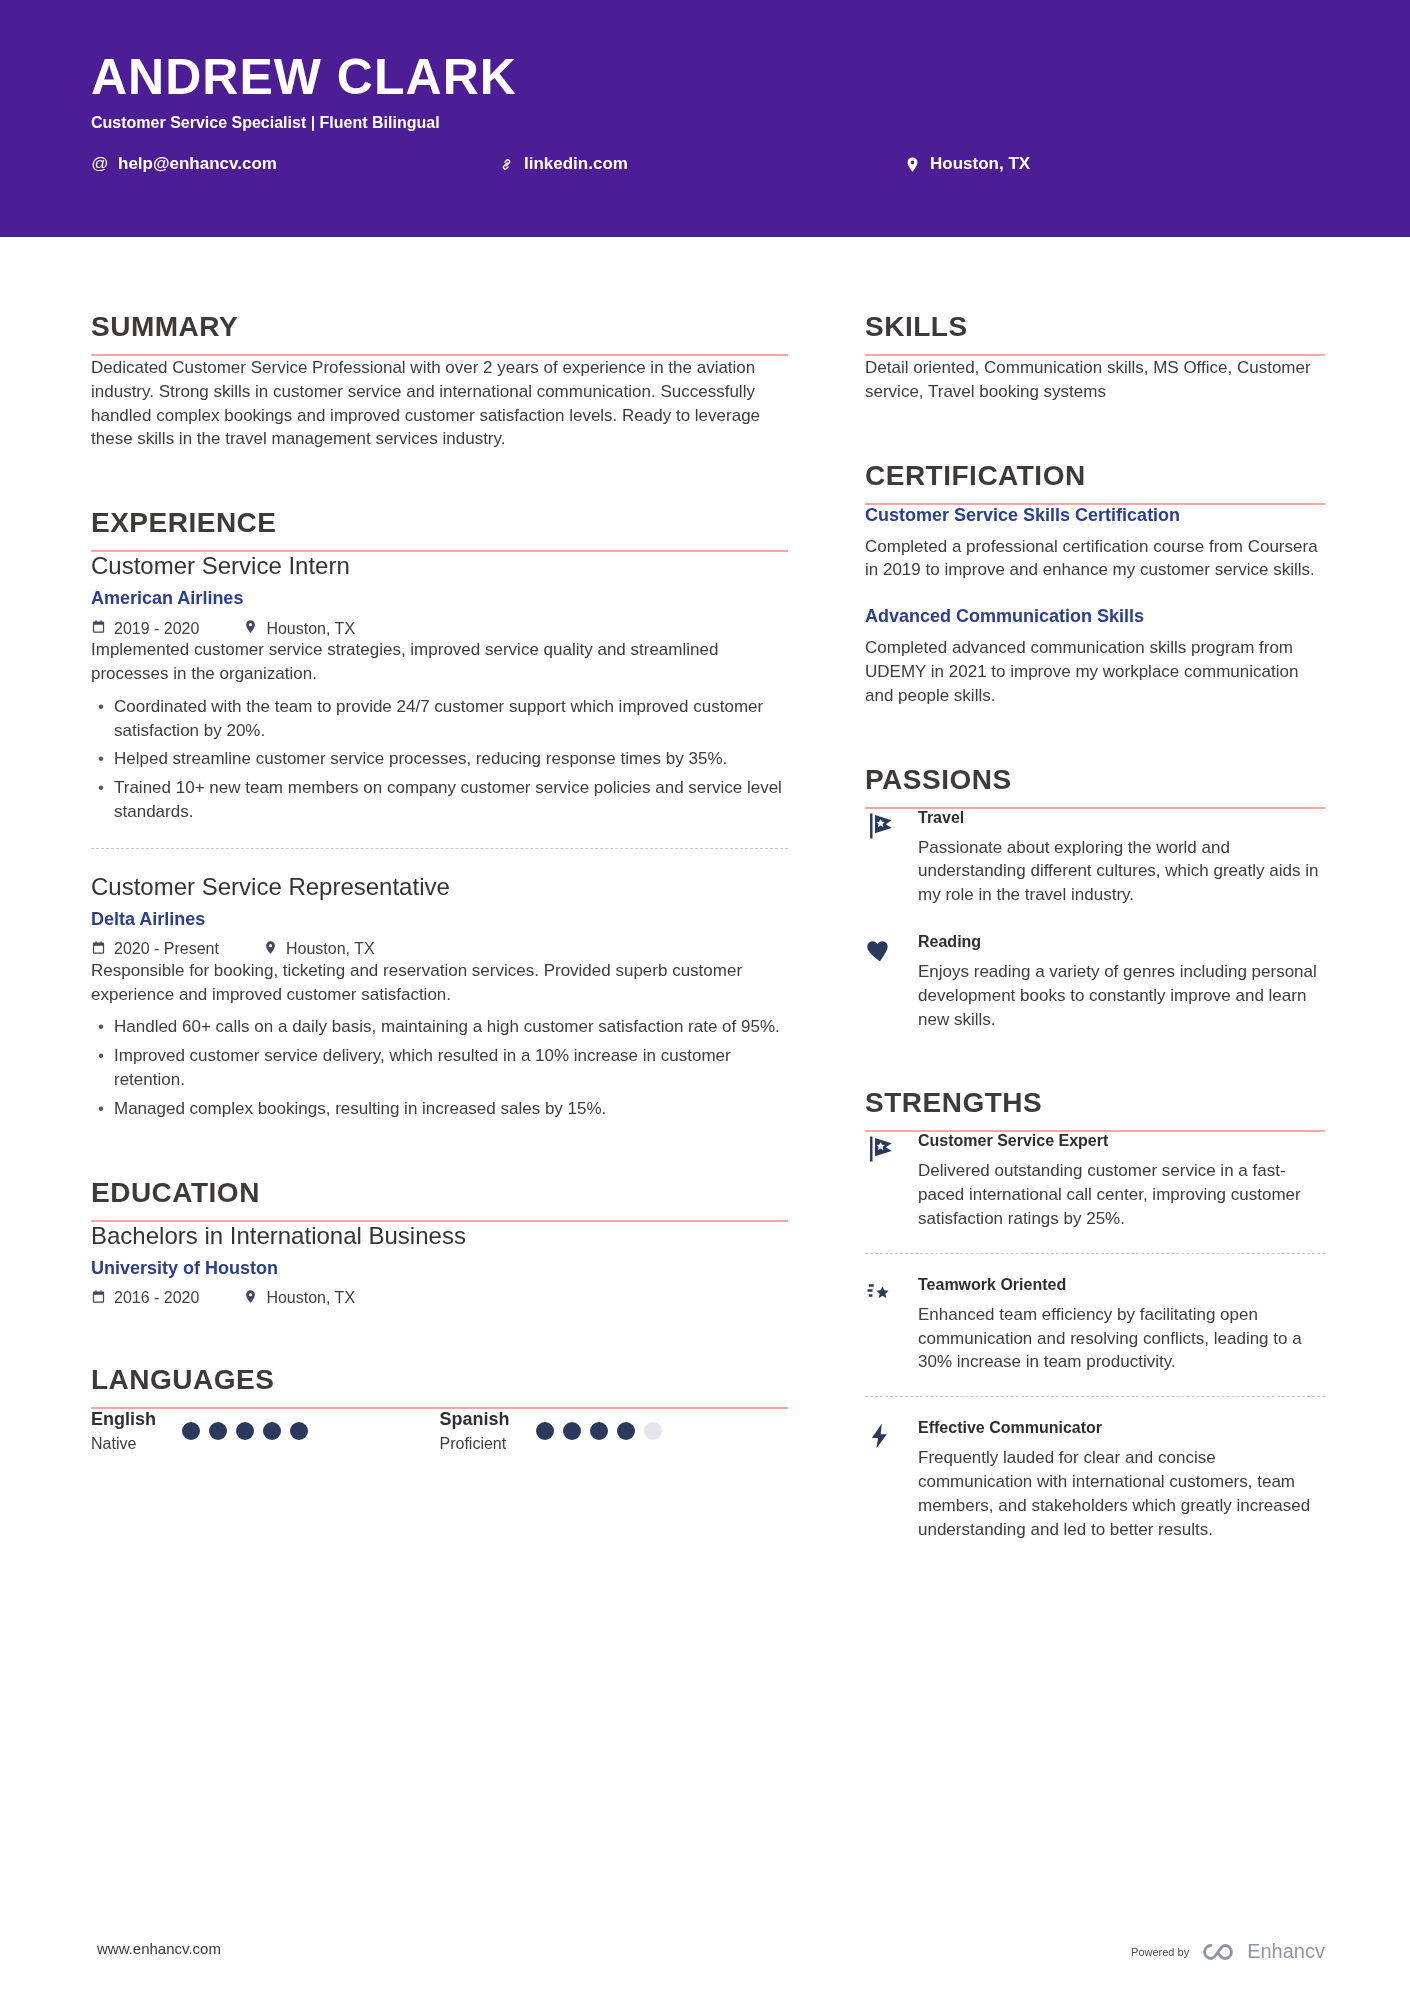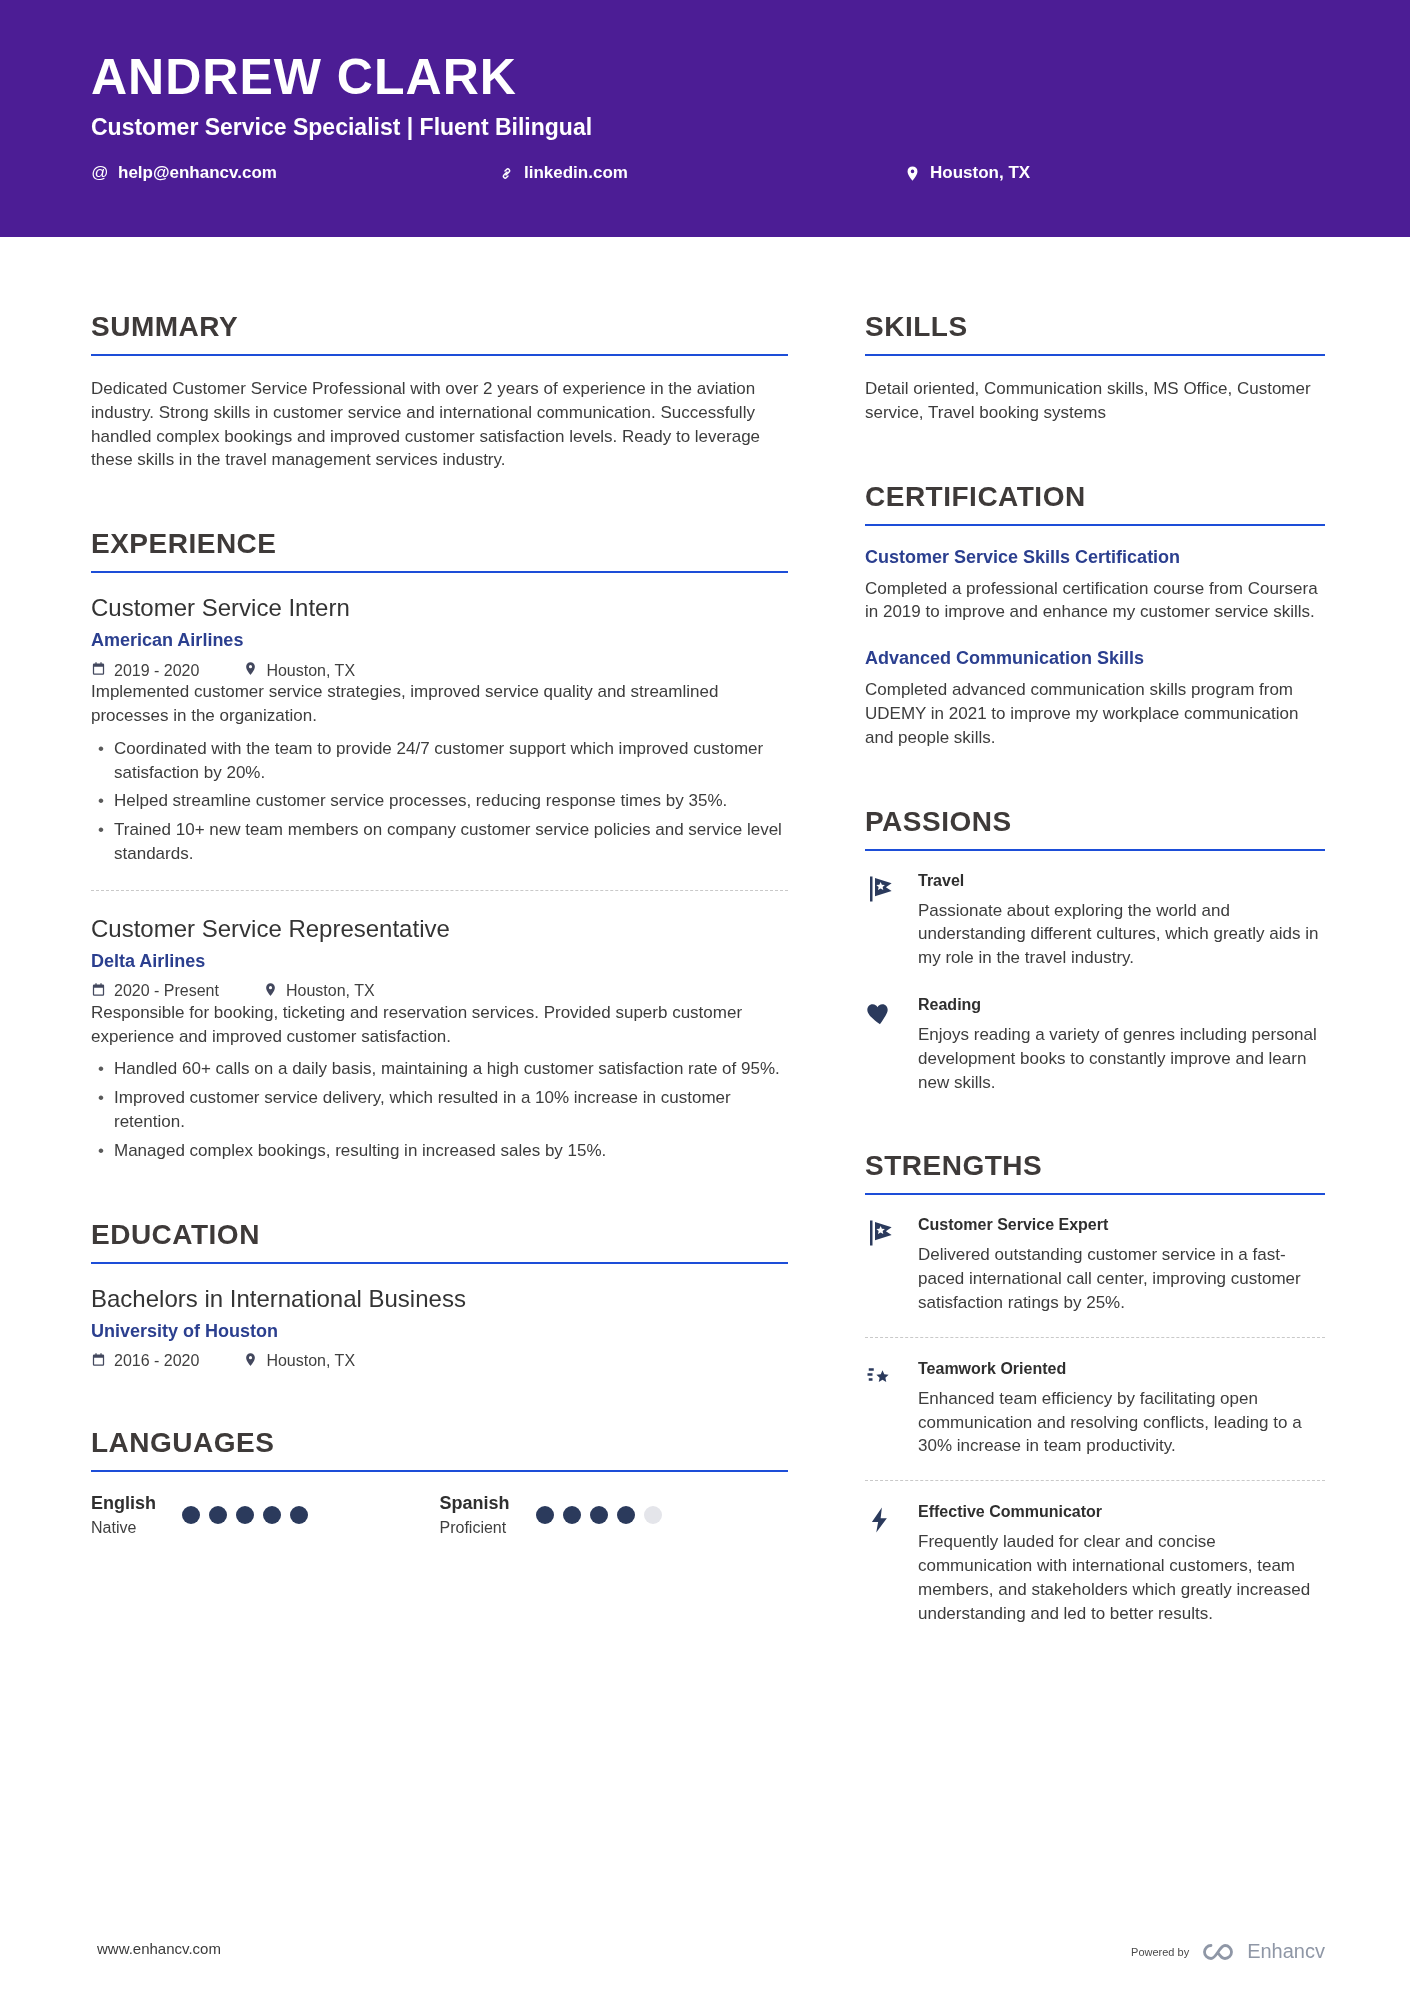--- a/index.html
+++ b/index.html
@@ -7,35 +7,35 @@
   body {
     width: 1410px; height: 1995px; position: relative; overflow: hidden;
     font-family: "Liberation Sans", sans-serif; color: #3d3d3d;
   }
   
   .header {
     background: #4c1d95; color: #ffffff; height: 237px;
     padding: 52px 91px 0 91px;
   }
   .header h1 { font-size: 50px; font-weight: bold; letter-spacing: 1px; line-height: 1; }
-  .header .subtitle { font-size: 23px; font-weight: bold; margin-top: 12px; }
+  .header .subtitle { font-size: 16px; font-weight: bold; margin-top: 12px; }
   .contact { display: flex; margin-top: 22px; font-size: 17px; font-weight: bold; align-items: center; }
   .contact-item { display: flex; align-items: center; gap: 9px; width: 406px; }
   .contact-item:last-child { width: auto; }
   .cicon { display: inline-flex; align-items: center; justify-content: center; width: 18px; height: 18px; }
   .cicon svg { width: 17px; height: 17px; fill: #ffffff; }
   .cicon.at { font-size: 17px; font-weight: normal; }
   
   .main { display: flex; padding: 74px 85px 0 91px; gap: 77px; }
   .col-left { flex: 0 0 697px; }
   .col-right { flex: 1; }
   section { margin-bottom: 56px; }
   .section-title {
     font-size: 28px; font-weight: bold; color: #3e3a39; letter-spacing: 0.5px;
-    border-bottom: 2px solid #1d4ed8; padding-bottom: 11px; margin-bottom: 21px;
+    border-bottom: 2px solid #fca5a5; padding-bottom: 11px; 
   }
   .body-text { font-size: 17px; line-height: 1.4; color: #3d3d3d; }
   
   .job-title { font-size: 24px; color: #343434; font-weight: normal; }
   .company { font-size: 18px; font-weight: bold; color: #2b3f8f; margin-top: 8px; }
   .meta { display: flex; align-items: center; gap: 44px; margin-top: 10px; font-size: 16px; color: #3f3f3f; }
   .meta-group { display: flex; align-items: center; gap: 8px; }
   .meta-group svg { width: 15px; height: 15px; fill: #43485e; }
   .job-desc { font-size: 17px; line-height: 1.4; }
   ul.bullets { list-style: none; margin-top: 9px; }

